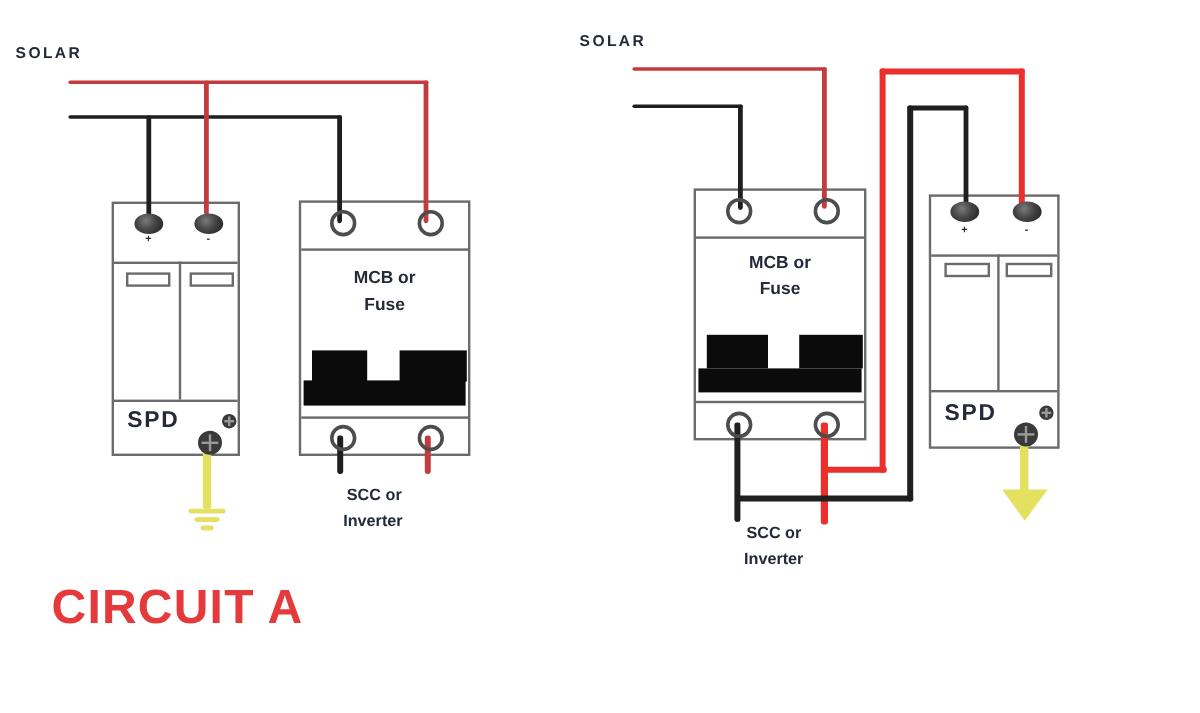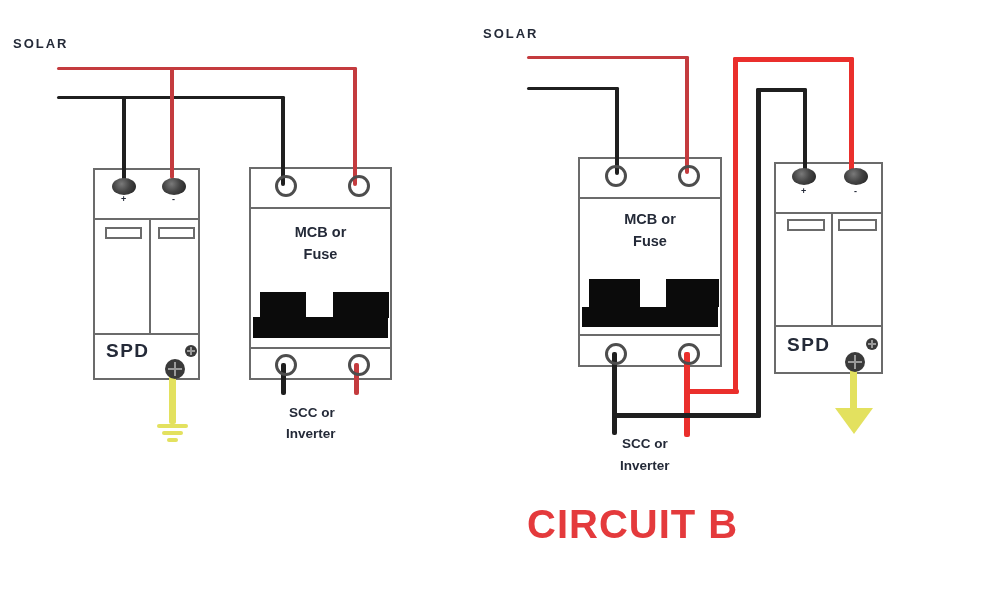--- a/index.html
+++ b/index.html
@@ -93,20 +93,21 @@
 
   <div class="w" style="left:169px;top:374px;width:7px;height:50px;background:var(--wire-ground)"></div>
   <div>
     <div class="gbar" style="left:157px;top:424px;width:31px;height:4px"></div>
     <div class="gbar" style="left:162px;top:431px;width:21px;height:4px"></div>
     <div class="gbar" style="left:167px;top:438px;width:11px;height:4px"></div>
   </div>
 
   <span class="lbl loadtxt" style="left:289px;top:405px">SCC or</span>
   <span class="lbl loadtxt" style="left:286px;top:426px">Inverter</span>
+  <span class="title" style="left:43px;top:484px">CIRCUIT A</span>
 
   <span class="lbl solar" style="left:483px;top:26px">SOLAR</span>
 
   <div class="box" style="left:578px;top:157px;width:144px;height:210px">
     <div class="hline" style="top:38px"></div>
     <div class="hline" style="top:175px"></div>
     <div class="ring" style="left:25px;top:6px"></div>
     <div class="ring" style="left:98px;top:6px"></div>
     <span class="lbl devtxt ctext" style="top:52px">MCB or</span>
     <span class="lbl devtxt ctext" style="top:74px">Fuse</span>
@@ -147,15 +148,14 @@
   <div class="w" style="left:614px;top:413px;width:147px;height:5px;background:var(--wire-black)"></div>
   <div class="w" style="left:756px;top:88px;width:5px;height:330px;background:var(--wire-black)"></div>
   <div class="w" style="left:756px;top:88px;width:51px;height:4px;background:var(--wire-black)"></div>
   <div class="w" style="left:803px;top:88px;width:4px;height:86px;background:var(--wire-black)"></div>
 
   <div class="w" style="left:850px;top:367px;width:7px;height:45px;background:var(--wire-ground)"></div>
   <div class="garrow" style="left:835px;top:408px"></div>
 
   <span class="lbl loadtxt" style="left:622px;top:436px">SCC or</span>
   <span class="lbl loadtxt" style="left:620px;top:458px">Inverter</span>
-  <span class="title" style="left:527px;top:502px">CIRCUIT B</span>
 
 </div>
 
 </body></html>

